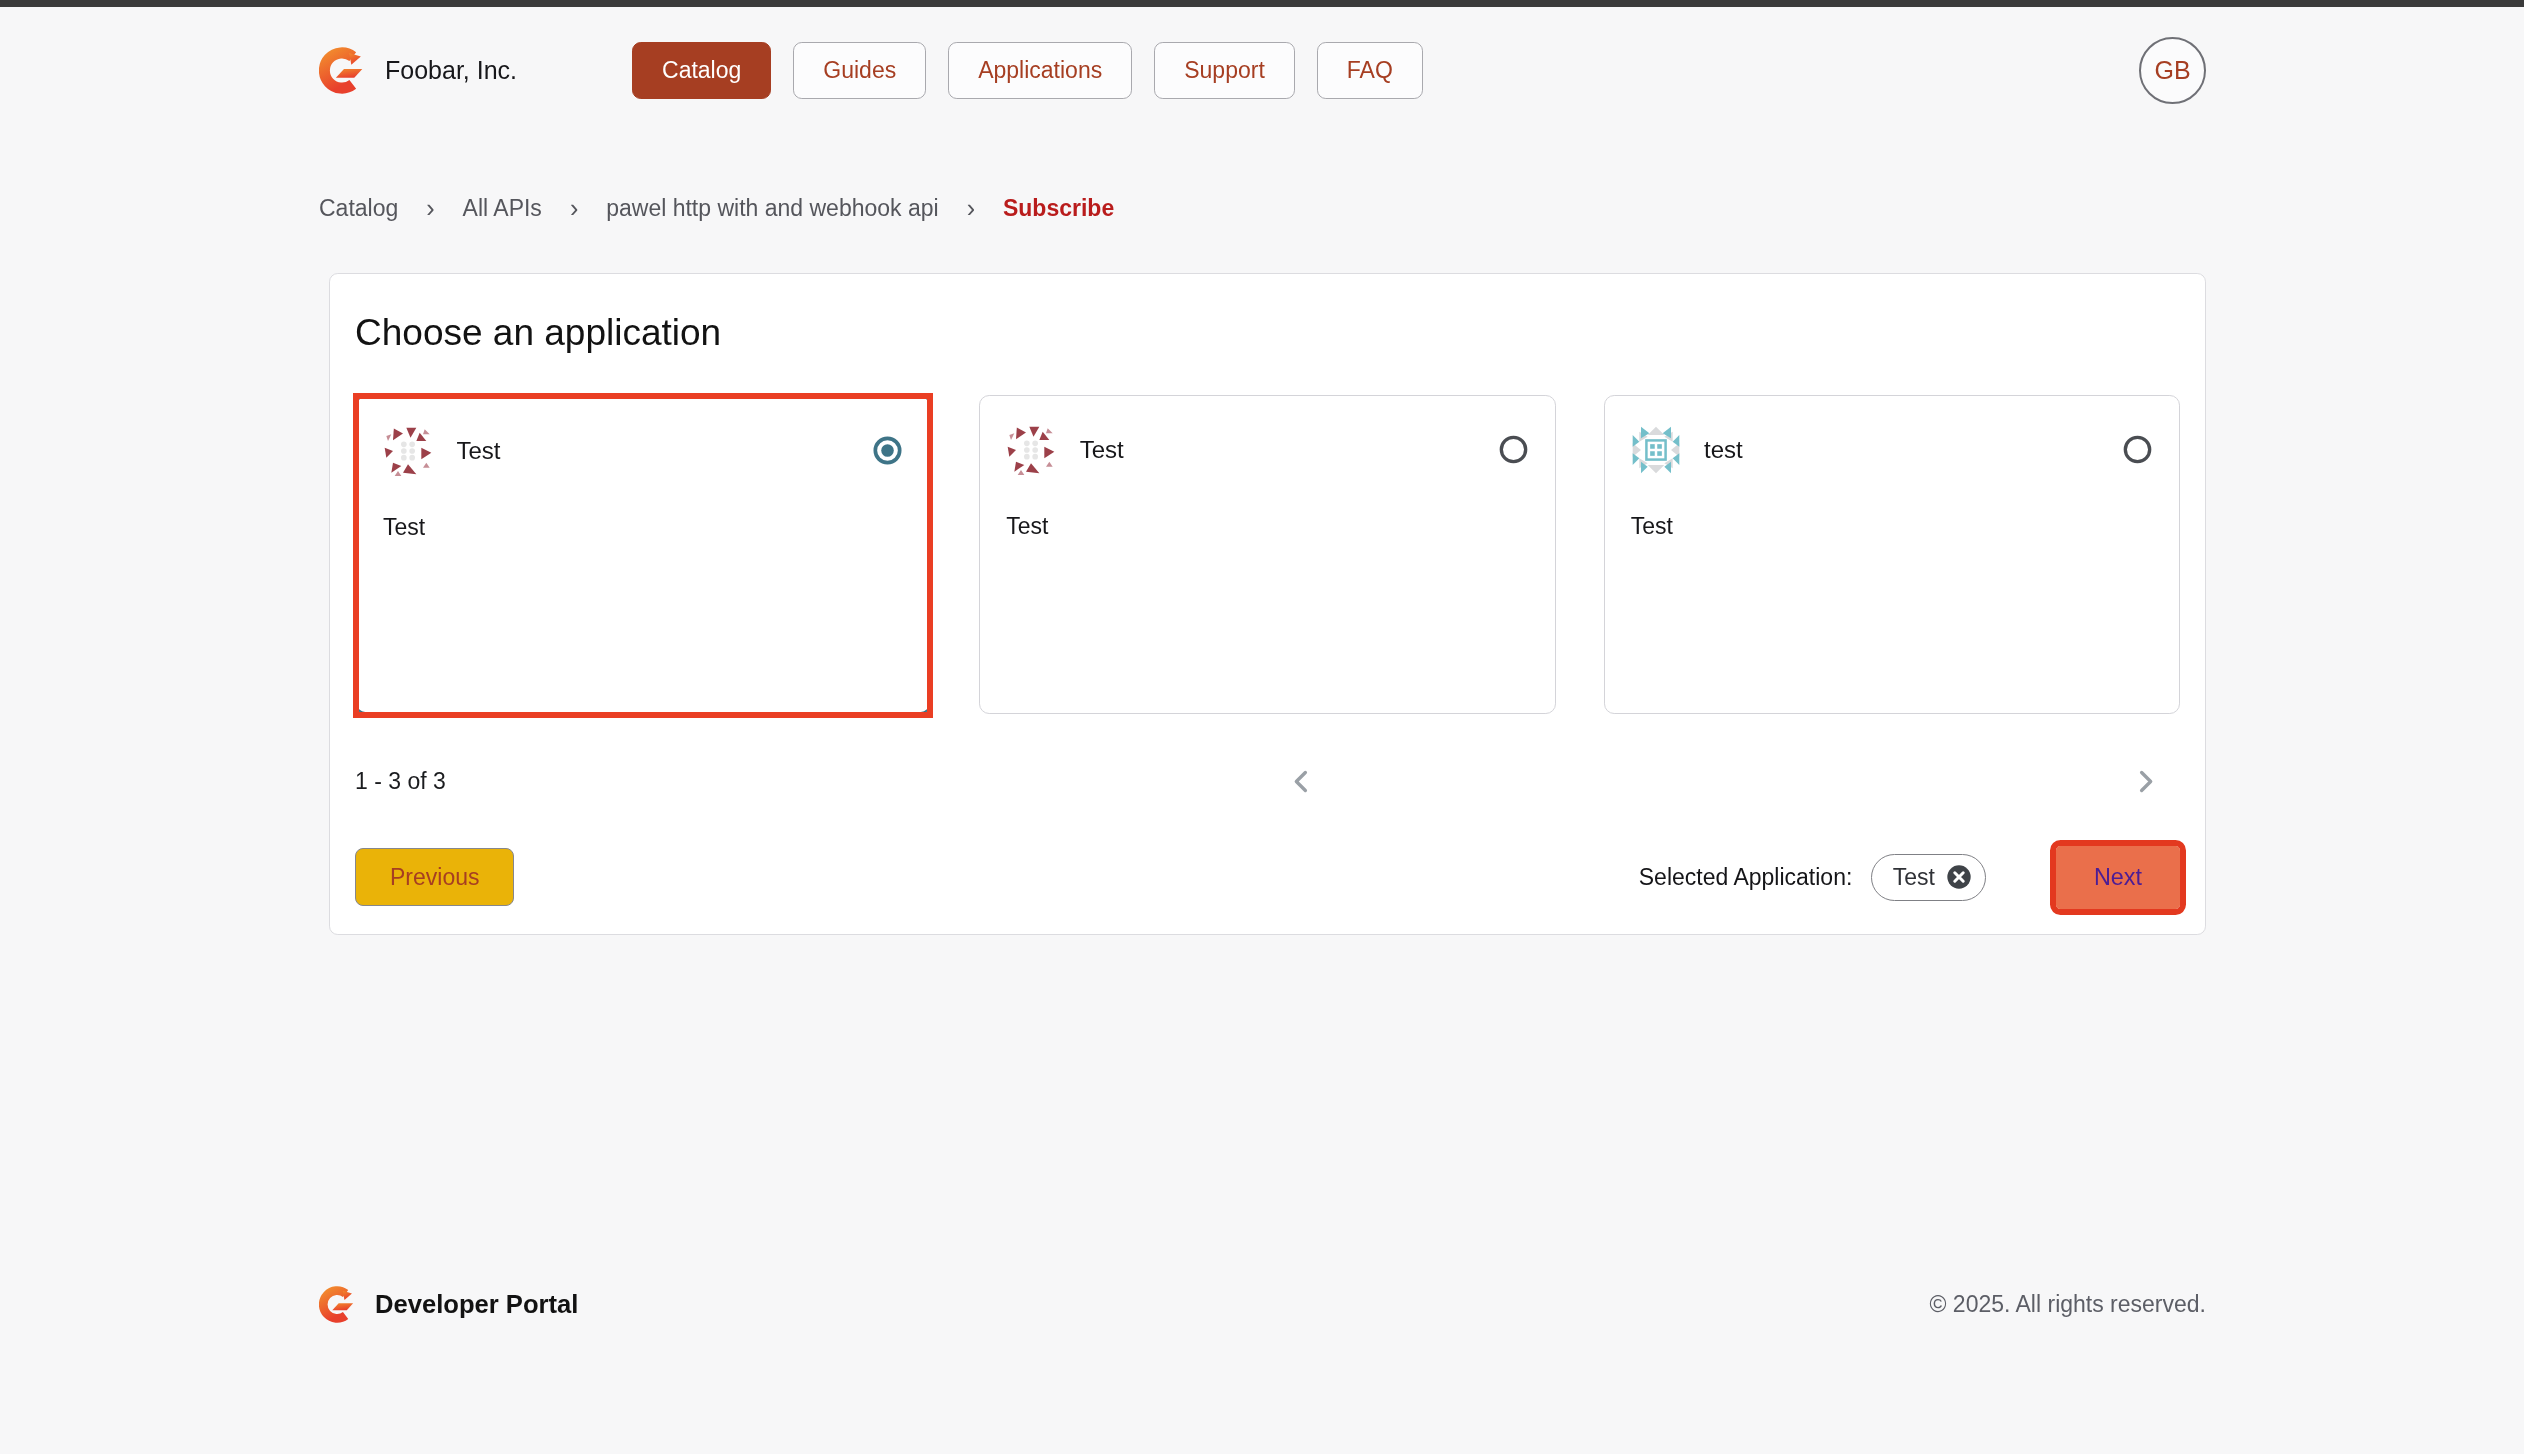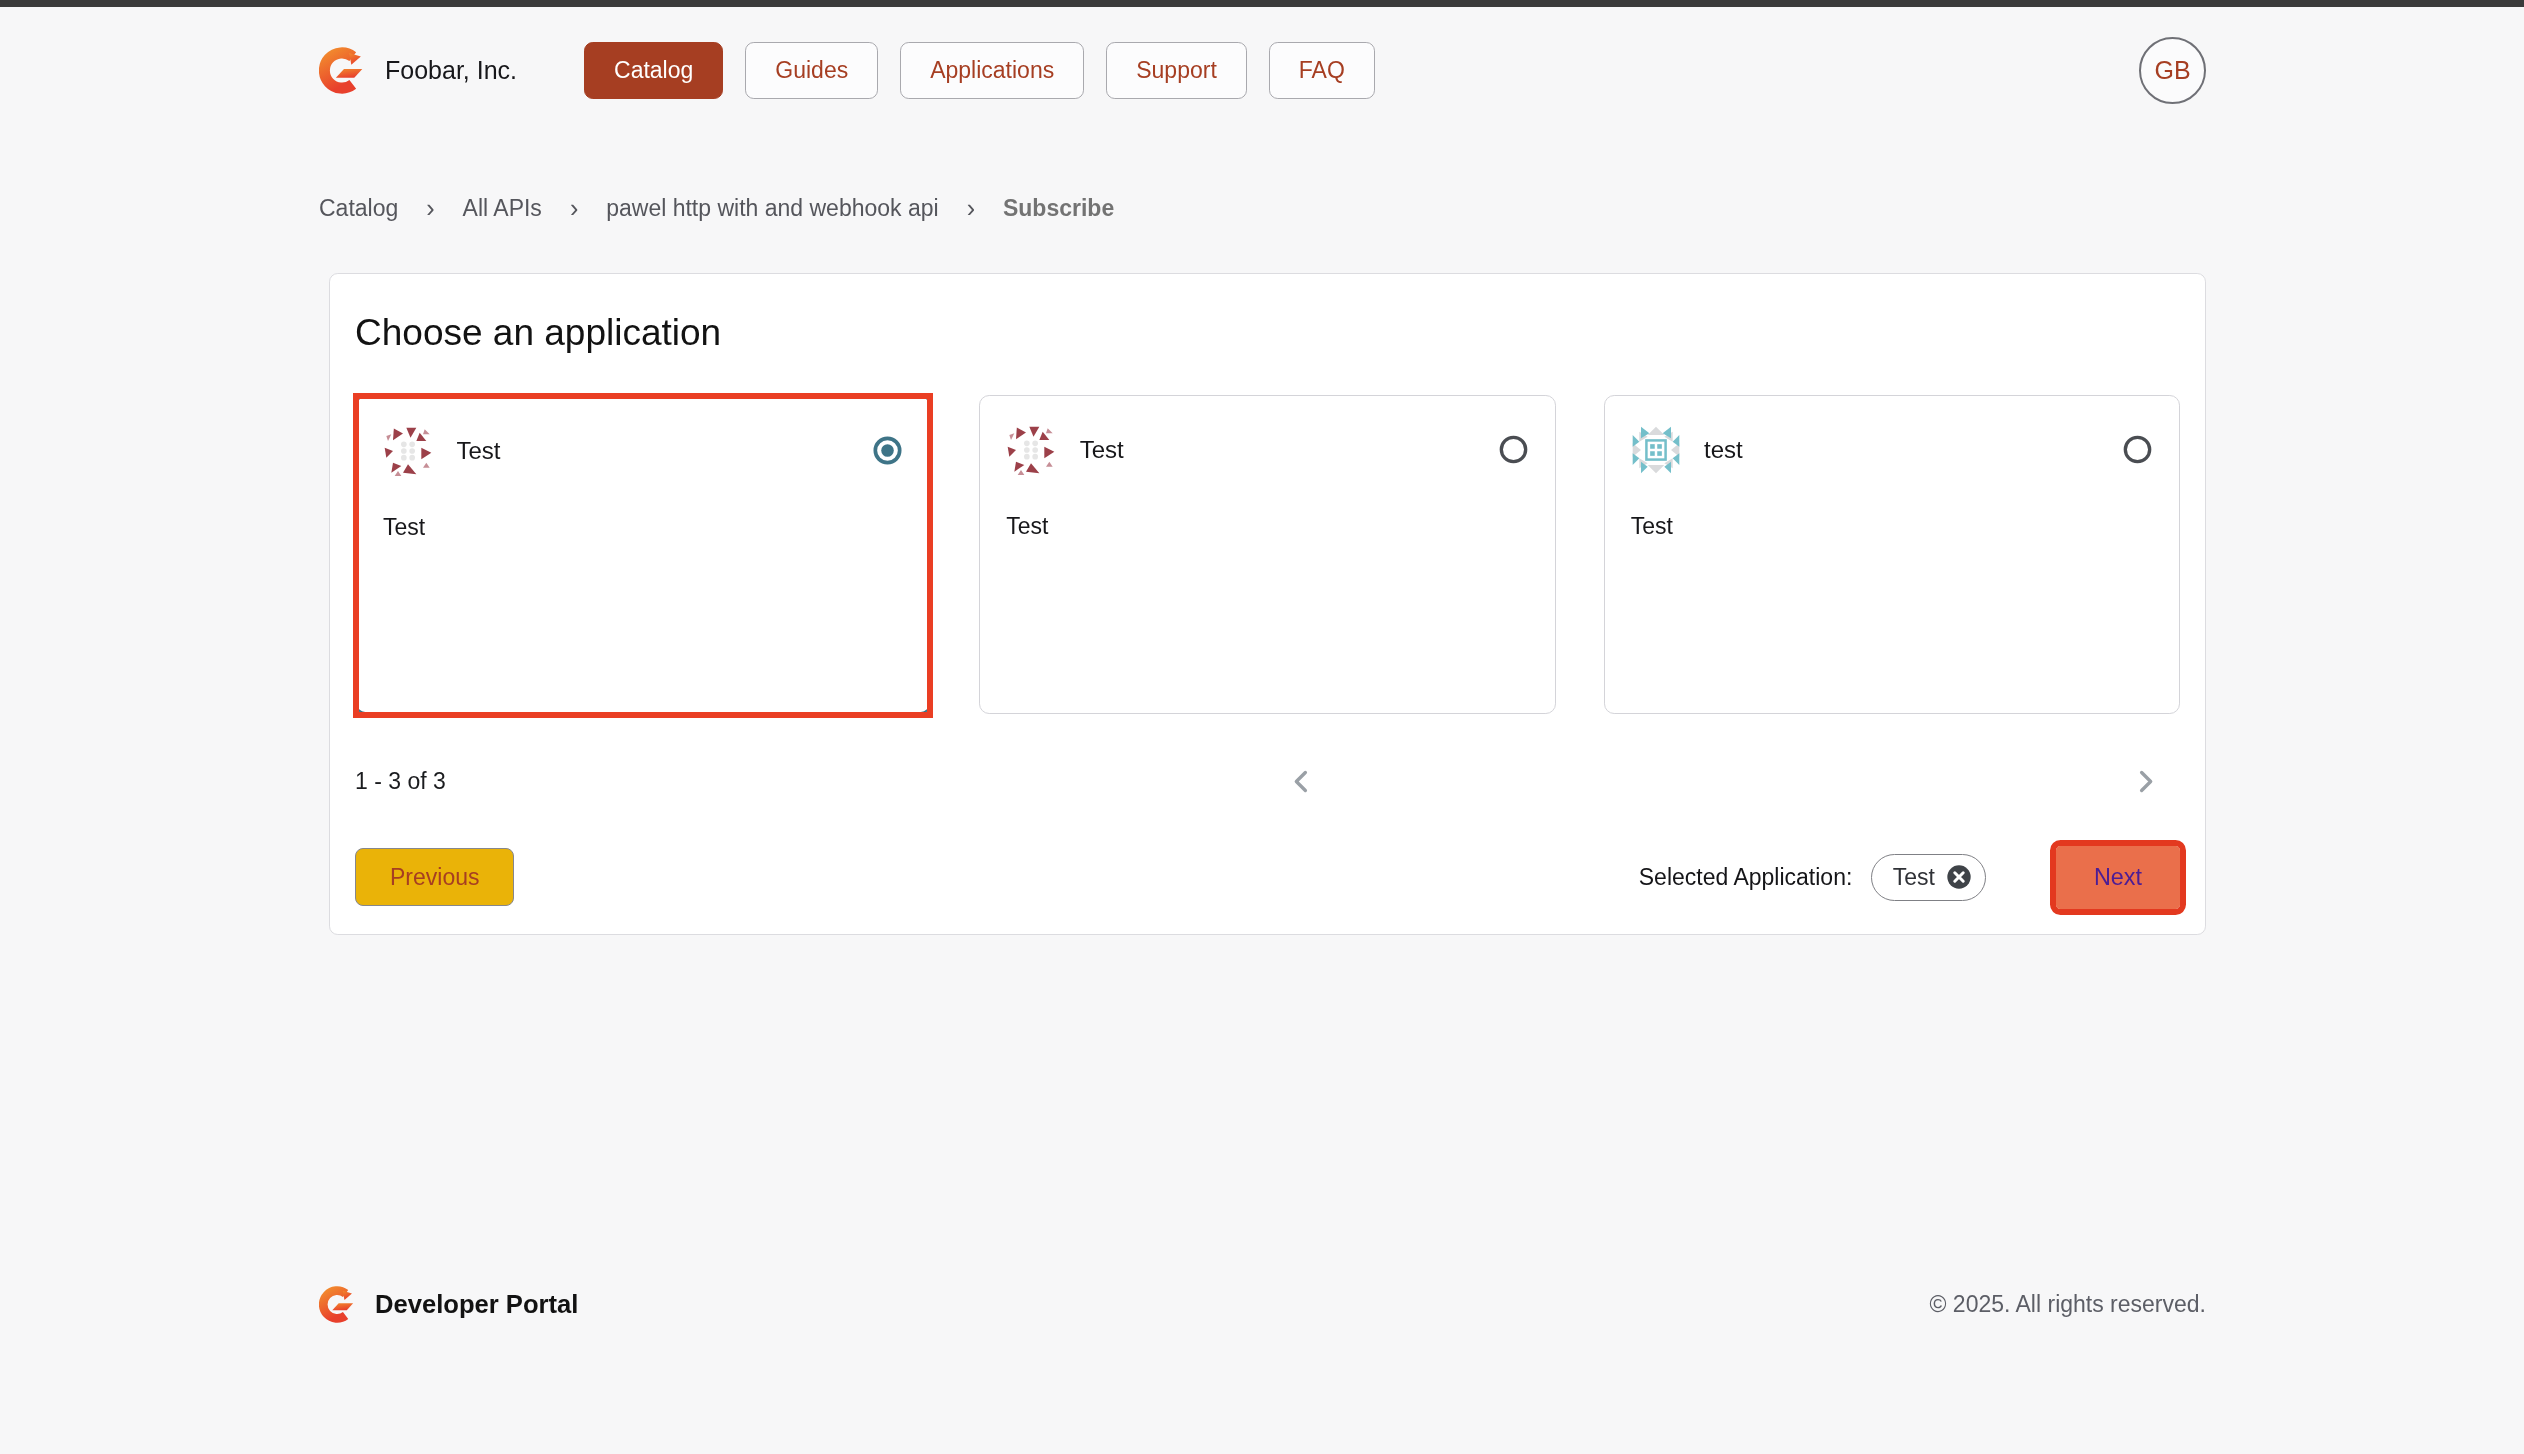--- a/index.html
+++ b/index.html
@@ -8,21 +8,21 @@
     background: #f7f7f8;
     font-family: "Liberation Sans", sans-serif;
     color: #1c1c1e;
     -webkit-font-smoothing: antialiased;
   }
   .page { width: 2525px; height: 1455px; position: relative; overflow: hidden; background: #f7f7f8; }
   .topbar { height: 6.6px; width: 100%; background: #3b3b3b; }
   .content { width: 1887px; margin: 0 auto; }
 
   
-  .header-row { display: flex; align-items: center; margin-top: 29px; height: 70px; }
+  .header-row { display: flex; align-items: center; margin-top: 29px; height: 70px; gap: 48px; }
   .brand { display: flex; align-items: center; gap: 19px; cursor: pointer; }
   .logo { width: 47px; height: 47px; display: block; }
   .brand-name { font-size: 25px; color: #17171a; }
   .nav { display: flex; gap: 22px; margin-left: 67px; }
   .nav-btn {
     height: 57px; padding: 0 29px; display: flex; align-items: center;
     font-size: 23px; border-radius: 8.8px; border: 1.5px solid #a9a9ae;
     background: #fcfcfd; color: #A63E22; cursor: pointer; white-space: nowrap;
   }
   .nav-btn.active { background: #A63E22; color: #ffffff; border-color: #A63E22; }
@@ -30,21 +30,21 @@
     margin-left: auto; width: 67px; height: 67px; border-radius: 50%;
     border: 2.2px solid #6f7076; background: #fbfbfc;
     display: flex; align-items: center; justify-content: center;
     font-size: 25px; color: #A63E22; cursor: pointer;
   }
 
   
   .breadcrumb { display: flex; align-items: center; gap: 28px; margin-top: 85px; font-size: 23px; color: #55565c; height: 35px; }
   .crumb { cursor: pointer; }
   .crumb-sep { font-size: 25px; color: #55565c; }
-  .crumb-current { color: #737373; font-weight: 700; }
+  .crumb-current { color: #b91c1c; font-weight: 700; }
 
   
   .panel {
     margin-top: 47px; background: #ffffff; border: 1.5px solid #dcdce0;
     border-radius: 8.8px; padding: 38px 25px 25px; margin-left: 10px;
   }
   .panel-title { font-size: 37px; font-weight: 500; color: #121212; }
   .panel-sub { margin-top: 19px; font-size: 23px; color: #202124; }
 
   

